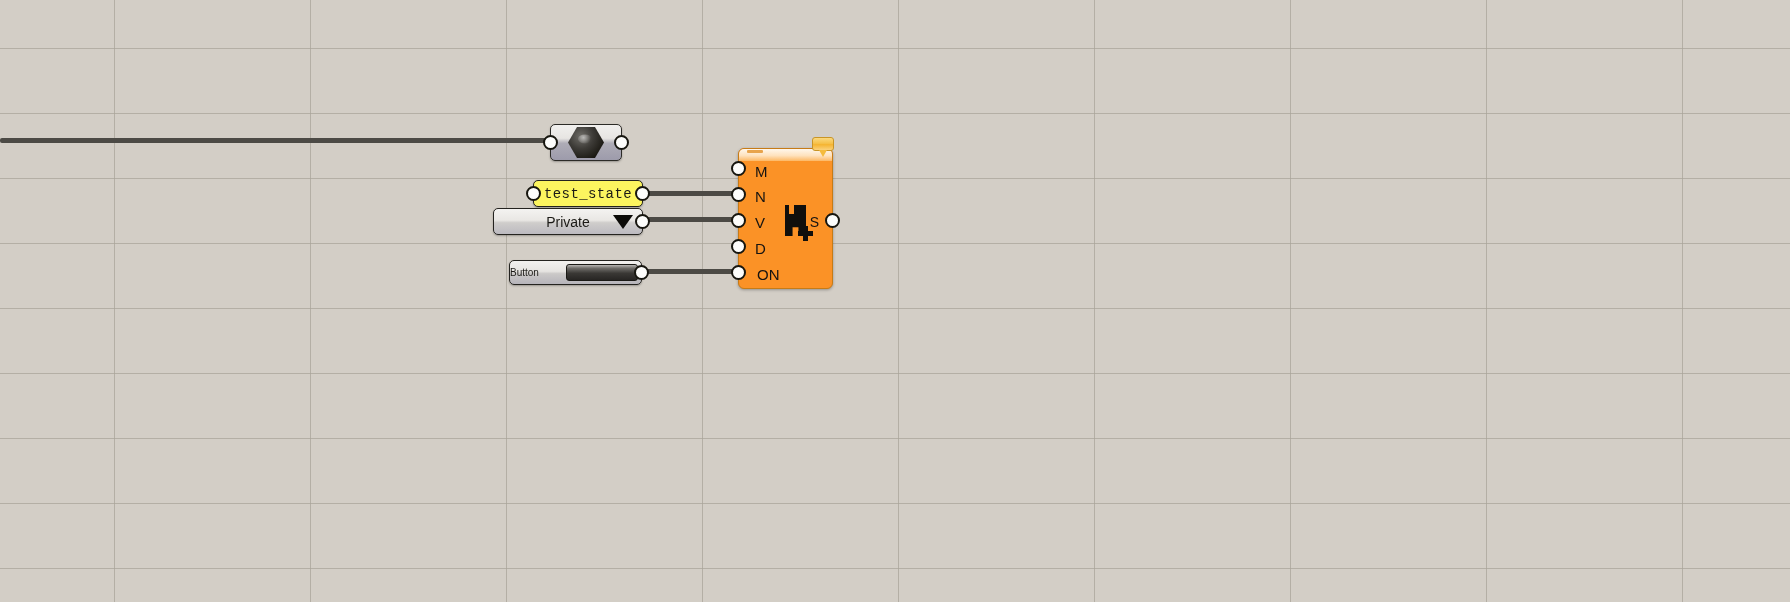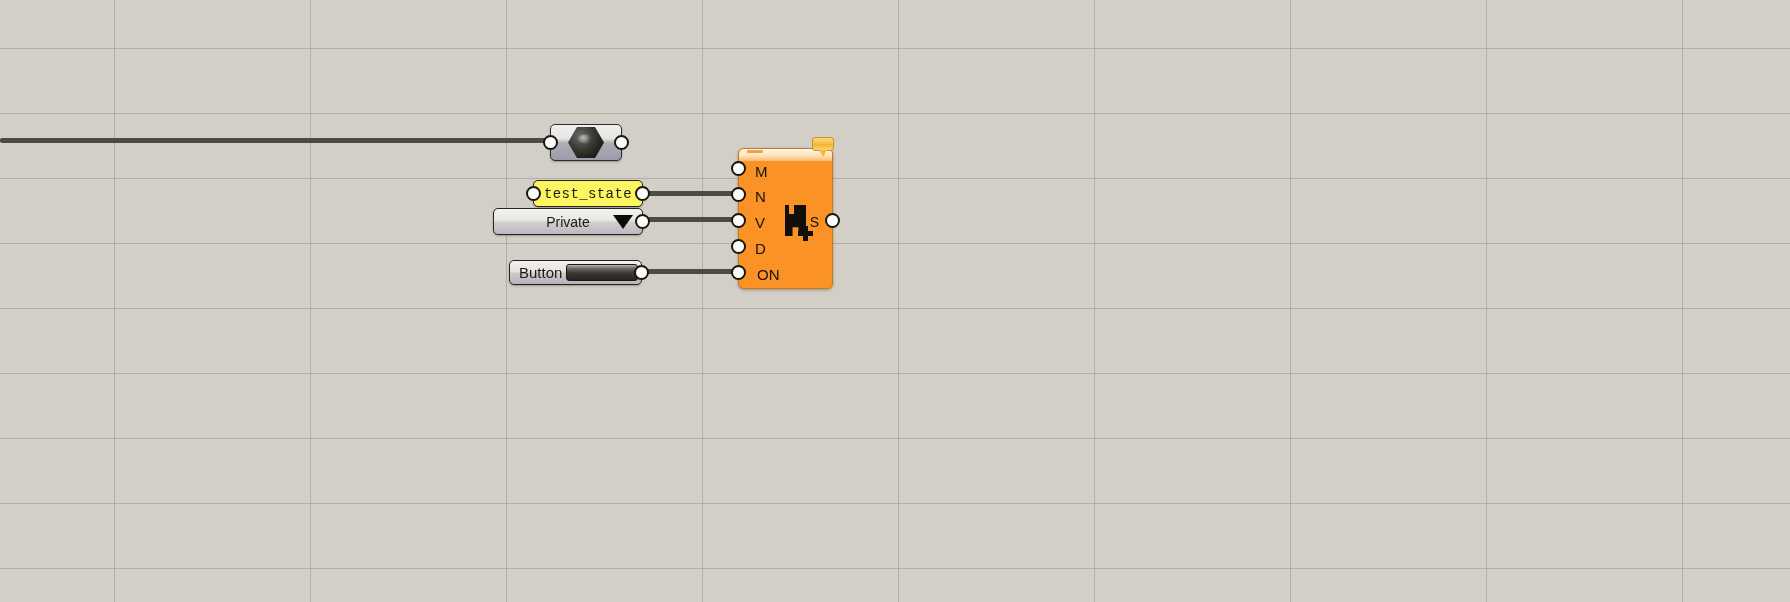--- a/index.html
+++ b/index.html
@@ -179,23 +179,22 @@
     inset: 0;
     border: 1.5px solid #24231f;
     border-radius: 5px;
     background: linear-gradient(to bottom,#f2f1ef 0%,#e6e4e1 45%,#cbc9c8 55%,#b6b4ba 100%);
     box-shadow: 0 1px 2px rgba(0,0,0,.28);
     display: flex;
     align-items: center;
     overflow: hidden;
   }
   .btn-label {
-    font-size: 15px;
+    font-size: 10px;
     color: #1b1a16;
-    padding-left: 9px;
     flex: 0 0 auto;
   }
   .btn-press {
     position: absolute;
     right: 3px;
     top: 3px;
     bottom: 3px;
     width: 72px;
     border: 1.5px solid #1a1915;
     border-radius: 3px;

